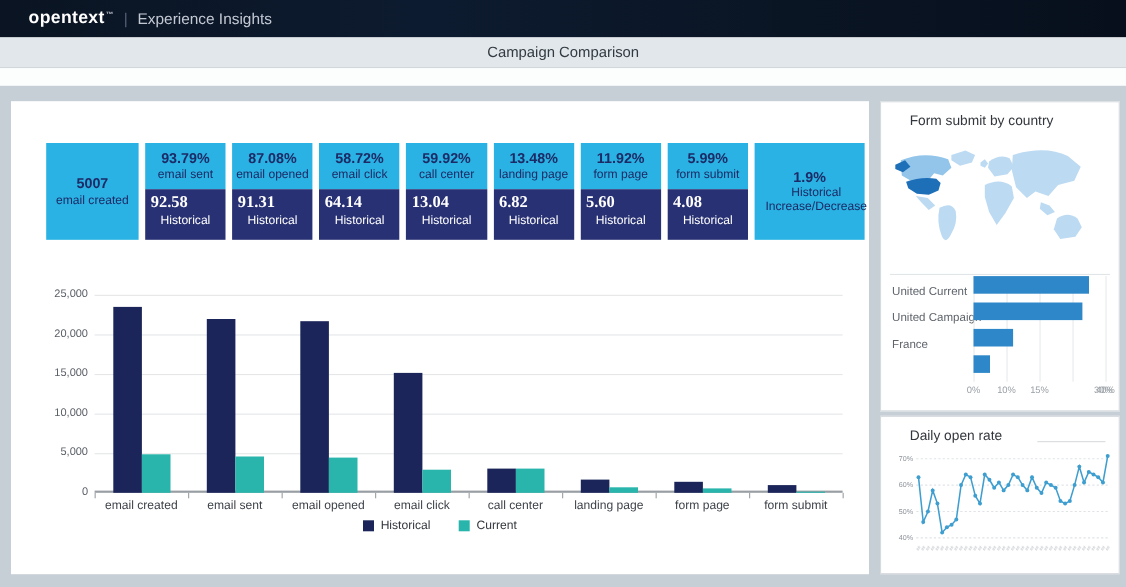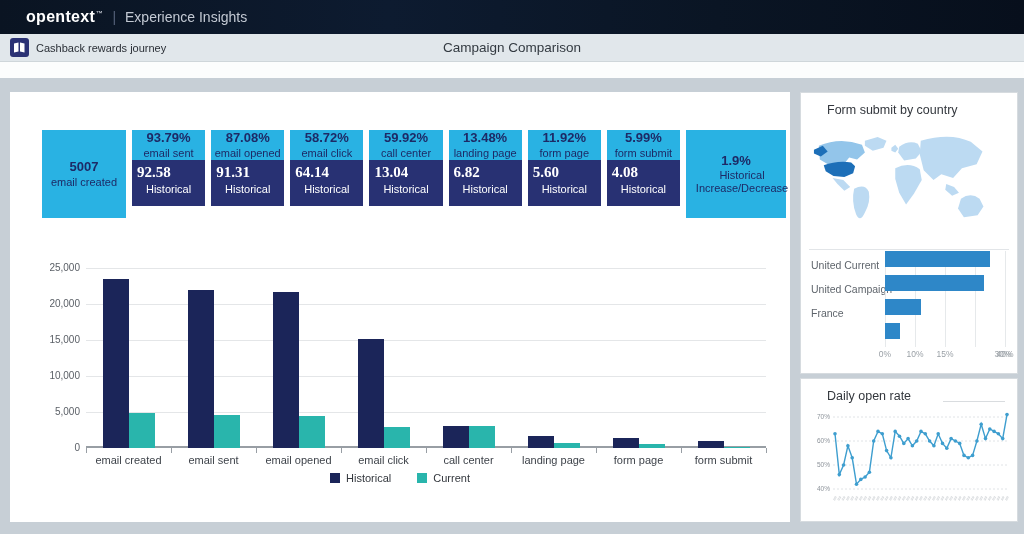--- a/index.html
+++ b/index.html
@@ -38,21 +38,21 @@
     font-size:13.5px; font-weight:bold; color:#21252b; }
 
   
   .tiles-row { position:absolute; left:32px; top:38px; width:744px; height:88px;
     display:flex; gap:6px; }
   .tile { display:flex; flex-direction:column; }
   .tile.solid { background:#29b2e3; align-items:center; justify-content:center; text-align:center; }
   .tile.first { width:84px; }
   .tile.last  { width:100px; }
   .tile.split { flex:1; }
-  .tile-top { background:#29b2e3; height:30px; display:flex; flex-direction:column;
+  .tile-top { background:#29b2e3; height:42px; display:flex; flex-direction:column;
     align-items:center; justify-content:center; }
   .tile-value { font-size:13px; font-weight:bold; color:#1d2a66; line-height:1.25; }
   .tile-label { font-size:11px; color:#1d2a66; line-height:1.2; }
   .tile-bottom { background:#283173; height:46px; margin-top:0; padding:4px 5px 0 5px; }
   .tile-hist-value { font-size:15px; font-weight:bold; color:#ffffff; text-align:left;font-family:Liberation Serif, serif; }
   .tile-hist-label { font-size:11px; color:#ffffff; text-align:center; margin-top:2px; }
   .tile.last .tile-label { padding:0 2px;margin-left:12px; }
 
   
   .chart-wrap { position:absolute; left:28px; top:176px; width:734px; height:206px; }
@@ -92,29 +92,20 @@
 
 <div class="page">
 
   <header class="topbar">
     <span class="brand"><span>opentext</span><span class="brand-tm">™</span></span>
     <span class="brand-divider">|</span>
     <span class="product">Experience Insights</span>
   </header>
 
   <div class="subbar">
-    <div class="journey-chip">
-      <span class="journey-icon">
-        <svg width="13" height="11" viewBox="0 0 13 11">
-          <path d="M1 1.5 L5.5 0.5 L5.5 9.5 L1 10.5 Z" fill="#ffffff"></path>
-          <path d="M7 0.5 L11.5 1.5 L11.5 10.5 L7 9.5 Z" fill="#ffffff"></path>
-        </svg>
-      </span>
-      <span class="journey-label">Cashback rewards journey</span>
-    </div>
     <div class="subbar-title">Campaign Comparison</div>
   </div>
 
   <div class="white-gap"></div>
 
   <div class="content">
 
     <section class="panel main-panel">
       <div class="tiles-row">
           <div class="tile solid first">

